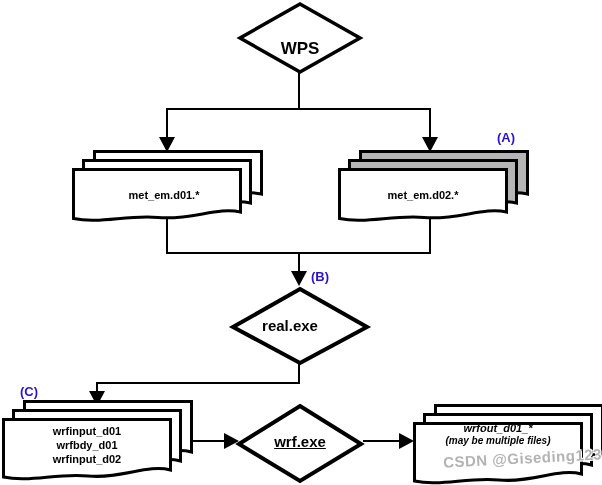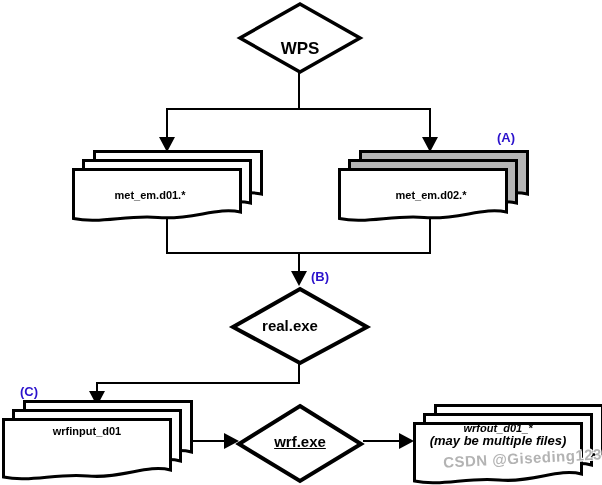--- a/index.html
+++ b/index.html
@@ -9,21 +9,21 @@
   }
   .line{position:absolute;background:#000;}
   .ah-down{position:absolute;width:0;height:0;
     border-left:8px solid transparent;border-right:8px solid transparent;
     border-top:15px solid #000;}
   .ah-right{position:absolute;width:0;height:0;
     border-top:8px solid transparent;border-bottom:8px solid transparent;
     border-left:15px solid #000;}
   .node-label{position:absolute;text-align:center;font-weight:bold;}
   .doc-text{position:absolute;text-align:center;font-weight:bold;line-height:14px;font-size:11px;}
-  .doc-text .small{font-size:13px;line-height:11px;}
+  .doc-text .small{font-size:10px;line-height:11px;}
   .annot{position:absolute;font-weight:bold;font-size:13px;
     color:var(--c-annotation,#2b12cc);font-style:normal;}
   .stack-svg{position:absolute;overflow:visible;}
   .watermark{
     position:absolute;left:424px;top:450px;width:178px;text-align:right;
     font-weight:bold;font-size:15px;letter-spacing:0.5px;
     color:rgba(158,158,158,0.78);
     text-shadow:1px 1px 0 #fff,-1px -1px 0 #fff,1px -1px 0 #fff,-1px 1px 0 #fff;
     transform:rotate(-3deg);z-index:30;pointer-events:none;white-space:nowrap;
   }
@@ -56,45 +56,47 @@
   <div class="line" style="left:363px;top:440px;width:38px;height:2px;"></div>
   <div class="ah-right" style="left:399px;top:433px;"></div>
 
   <svg class="stack-svg" style="left:72px;top:150px;" width="194" height="80" viewBox="0 0 194 80">
     <g stroke="#000" stroke-width="3" fill="#fff">
       <path d="M22.5,1.5 H189.5 V44 C166,38.5 141,52.5 107,49.5 C76,46.8 48,56 22.5,50.5 Z"></path>
       <path d="M11.5,10.5 H178.5 V53 C155,47.5 130,61.5 96,58.5 C65,55.8 37,65 11.5,59.5 Z"></path>
       <path d="M1.5,19.5 H168.5 V62 C145,56.5 120,70.5 86,67.5 C55,64.8 27,74 1.5,68.5 Z"></path>
     </g>
   </svg>
-  <div class="doc-text" style="left:59px;top:188px;width:182px;">
+  <div class="doc-text" style="left:73px;top:188px;width:182px;">
     <div>met_em.d01.*</div>
   </div>
 
   <svg class="stack-svg" style="left:338px;top:150px;" width="194" height="80" viewBox="0 0 194 80">
     <g stroke="#000" stroke-width="3">
       <path style="fill:var(--c-doc_back_gray,#b5b5b5)" d="M22.5,1.5 H189.5 V44 C166,38.5 141,52.5 107,49.5 C76,46.8 48,56 22.5,50.5 Z"></path>
       <path style="fill:var(--c-doc_back_gray,#b5b5b5)" d="M11.5,10.5 H178.5 V53 C155,47.5 130,61.5 96,58.5 C65,55.8 37,65 11.5,59.5 Z"></path>
       <path fill="#fff" d="M1.5,19.5 H168.5 V62 C145,56.5 120,70.5 86,67.5 C55,64.8 27,74 1.5,68.5 Z"></path>
     </g>
   </svg>
-  <div class="doc-text" style="left:339px;top:188px;width:168px;margin-left:8px;">
+  <div class="doc-text" style="left:339px;top:188px;width:168px;">
     <div>met_em.d02.*</div>
   </div>
   <span class="annot" style="left:497px;top:130px;">(A)</span>
 
   <svg class="stack-svg" style="left:2px;top:400px;" width="194" height="88" viewBox="0 0 194 88">
     <g stroke="#000" stroke-width="3" fill="#fff">
       <path d="M22.5,1.5 H189.5 V52 C166,46 141,61 107,58 C76,55 48,64.5 22.5,59 Z"></path>
       <path d="M11.5,10.5 H178.5 V61 C155,55 130,70 96,67 C65,64 37,73.5 11.5,68 Z"></path>
       <path d="M1.5,19.5 H168.5 V70 C145,64 120,79 86,76 C55,73 27,82.5 1.5,77 Z"></path>
     </g>
   </svg>
   <div class="doc-text" style="left:3px;top:424px;width:168px;">
     <div>wrfinput_d01</div>
+    <div>wrfbdy_d01</div>
+    <div>wrfinput_d02</div>
   </div>
   <span class="annot" style="left:20px;top:384px;">(C)</span>
 
   <svg class="stack-svg" style="left:413px;top:404px;" width="194" height="88" viewBox="0 0 194 88">
     <g stroke="#000" stroke-width="3" fill="#fff">
       <path d="M22.5,1.5 H189.5 V52 C166,46 141,61 107,58 C76,55 48,64.5 22.5,59 Z"></path>
       <path d="M11.5,10.5 H178.5 V61 C155,55 130,70 96,67 C65,64 37,73.5 11.5,68 Z"></path>
       <path d="M1.5,19.5 H168.5 V70 C145,64 120,79 86,76 C55,73 27,82.5 1.5,77 Z"></path>
     </g>
   </svg>

